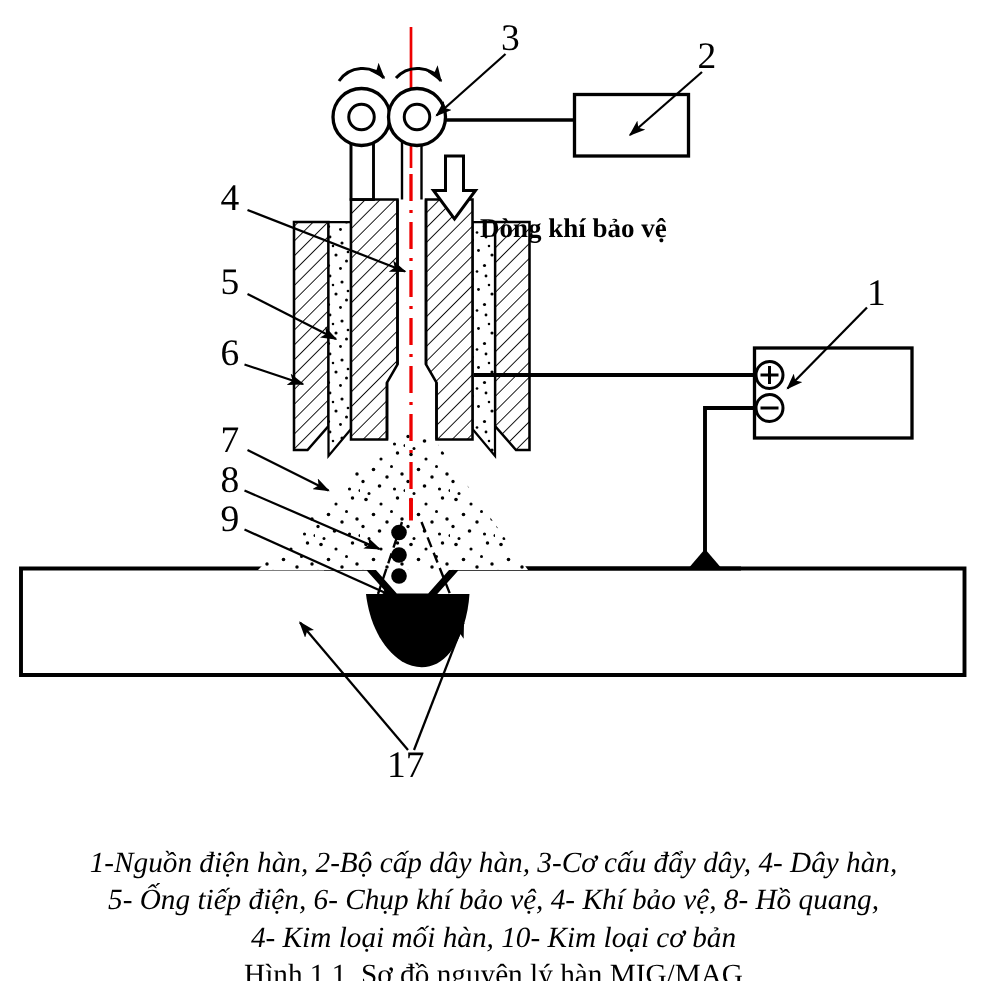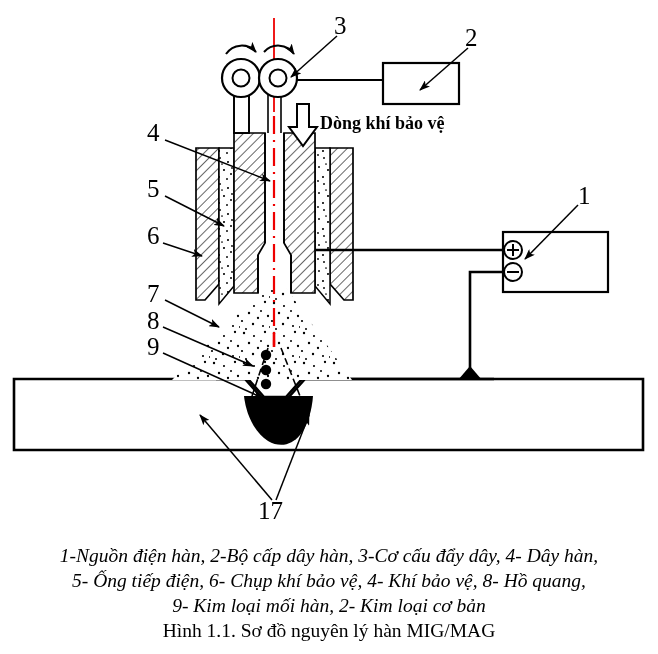--- a/index.html
+++ b/index.html
@@ -1,24 +1,24 @@
 <!DOCTYPE html>
 <html><head>
 <meta charset="utf-8">
 <style>
   html,body{margin:0;padding:0;background:#fff;}
   body{width:658px;height:654px;position:relative;overflow:hidden;
        font-family:"Liberation Serif","DejaVu Serif",serif;color:#000;}
   #figure{position:absolute;left:0;top:0;width:658px;height:654px;}
-  .cap{position:absolute;left:0;width:658px;text-align:center;color:#000;}
+  .cap{position:absolute;left:0;width:658px;text-align:center;color:#000;margin-top:20px;}
   .cap-it{font-style:italic;font-size:19.5px;line-height:25px;}
   .cap-pl{font-style:normal;font-size:19.5px;line-height:25px;}
   .lbl{position:absolute;font-size:25px;font-style:normal;line-height:1;}
   .gasword{position:absolute;font-weight:bold;font-size:18px;
-           font-family:"Liberation Serif","DejaVu Serif",serif;white-space:nowrap;}
+           font-family:"Liberation Serif","DejaVu Serif",serif;white-space:nowrap;margin-top:29px;}
 </style>
 </head>
 <body>
 
 <svg id="figure" viewBox="0 0 658 654" xmlns="http://www.w3.org/2000/svg">
   <defs>
     <pattern id="hatch" width="7" height="7" patternUnits="userSpaceOnUse" patternTransform="rotate(45)">
       <rect width="7" height="7" fill="#fff"></rect>
       <line x1="0" y1="0" x2="0" y2="7" stroke="#000" stroke-width="1.2"></line>
     </pattern>
@@ -186,14 +186,14 @@
 <div class="lbl" style="left:147px;top:223px;">6</div>
 <div class="lbl" style="left:147px;top:281px;">7</div>
 <div class="lbl" style="left:147px;top:308px;">8</div>
 <div class="lbl" style="left:147px;top:334px;">9</div>
 <div class="lbl" style="left:258px;top:498px;">17</div>
 
 <div class="gasword" style="left:320px;top:113px;">Dòng khí bảo vệ</div>
 
 <div class="cap cap-it" style="top:543px;">1-Nguồn điện hàn, 2-Bộ cấp dây hàn, 3-Cơ cấu đẩy dây, 4- Dây hàn,</div>
 <div class="cap cap-it" style="top:568px;">5- Ống tiếp điện, 6- Chụp khí bảo vệ, 4- Khí bảo vệ, 8- Hồ quang,</div>
-<div class="cap cap-it" style="top:593px;">9- Kim loại mối hàn, 2- Kim loại cơ bản</div>
+<div class="cap cap-it" style="top:593px;">4- Kim loại mối hàn, 10- Kim loại cơ bản</div>
 <div class="cap cap-pl" style="top:618px;">Hình 1.1. Sơ đồ nguyên lý hàn MIG/MAG</div>
 
 </body></html>

